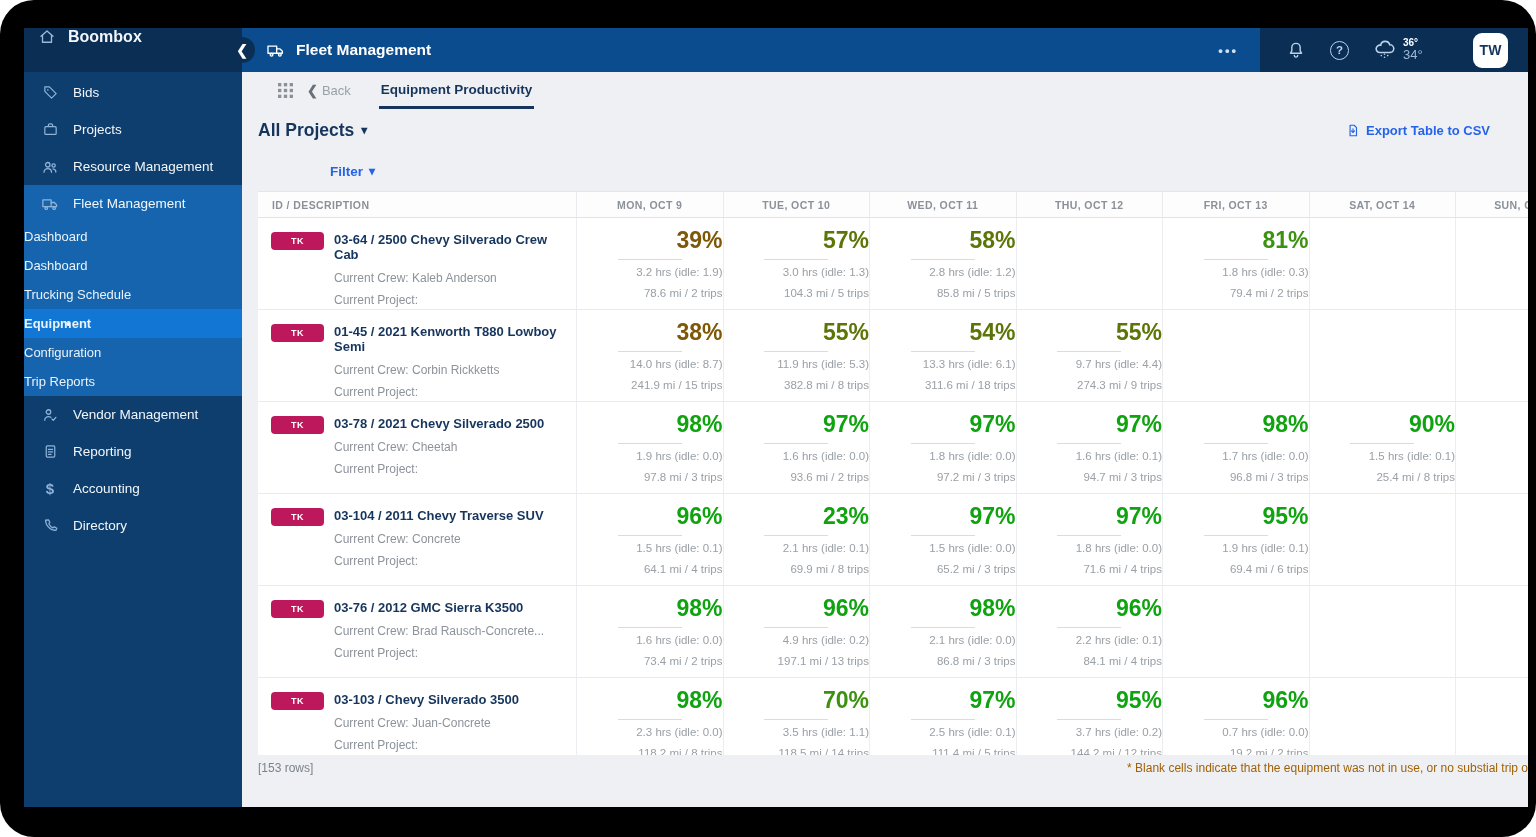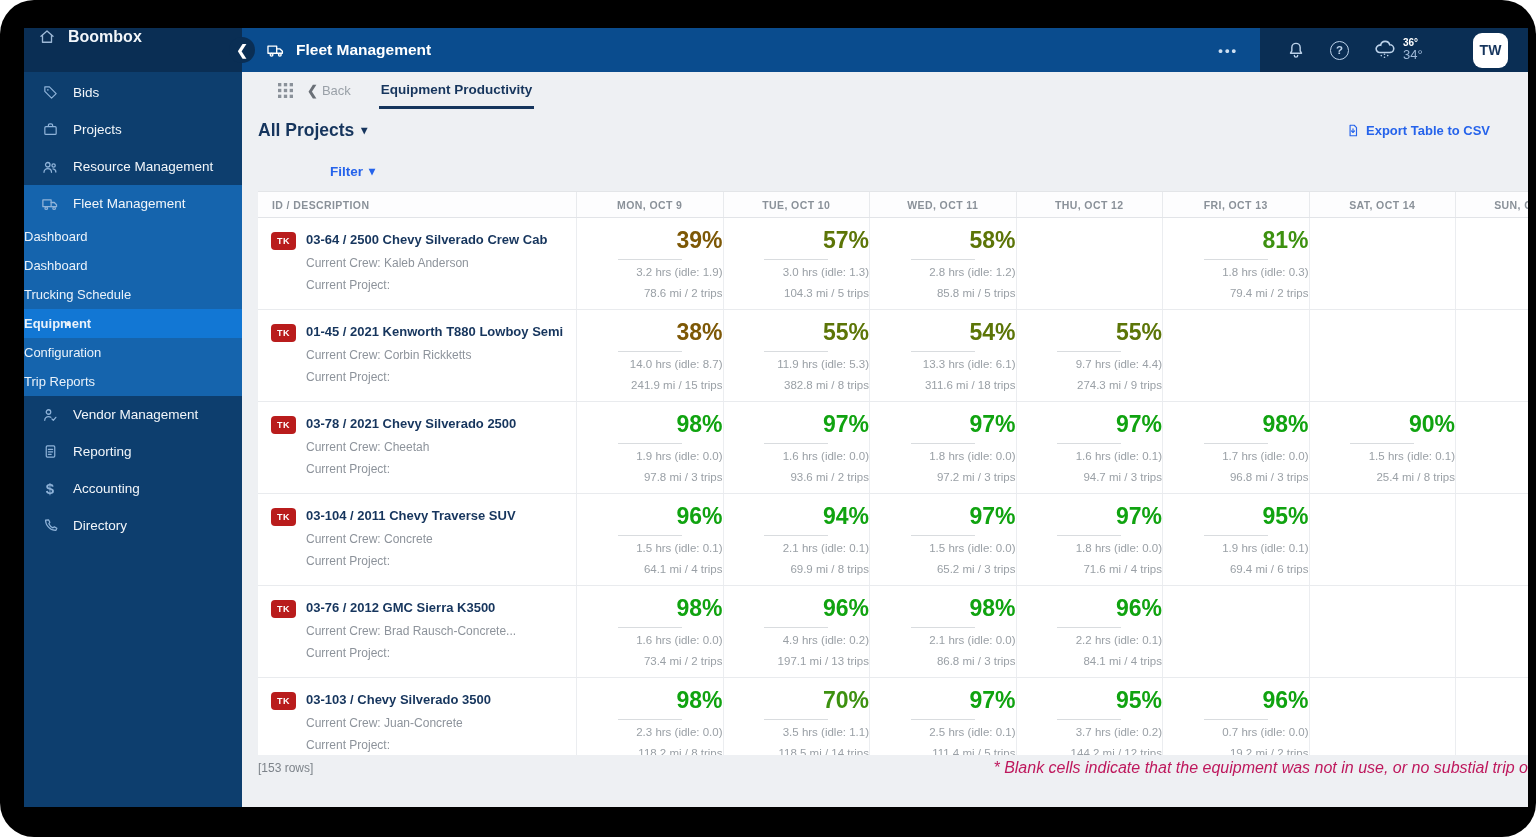--- a/index.html
+++ b/index.html
@@ -56,33 +56,33 @@
 
   
   .table-wrap { margin-left: 16px; background: #fff; border-top: 1px solid #E3E5E8; overflow: hidden; flex: 0 0 564px; height: 564px; }
   .table-inner { min-width: 1344px; }
   .t-header { display: flex; height: 26px; align-items: center; border-bottom: 1px solid #E2E4E8; background: #FDFDFE; }
   .th-id { width: 318px; flex: 0 0 318px; padding-left: 14px; font-size: 10.5px; letter-spacing: 0.4px; color: #8A9199; font-weight: bold; }
   .th-day { width: 146.5px; flex: 0 0 146.5px; text-align: center; font-size: 10.5px; letter-spacing: 0.4px; color: #8A9199; font-weight: bold; border-left: 1px solid #E8EAED; height: 100%; display: flex; align-items: center; justify-content: center; }
   .t-body { }
   .t-row { display: flex; height: 92px; border-bottom: 1px solid #E9EBEE; cursor: pointer; }
   .td-id { width: 318px; flex: 0 0 318px; padding: 14px 8px 0 13px; display: flex; gap: 10px; align-items: flex-start; }
-  .tk-badge { background: #b91c1c; color: #fff; font-size: 9px; font-weight: bold; letter-spacing: 0.5px; border-radius: 4px; padding: 4px 6px; margin-top: 0px; }
+  .tk-badge { background: #be185d; color: #fff; font-size: 9px; font-weight: bold; letter-spacing: 0.5px; border-radius: 4px; padding: 4px 20px; margin-top: 0px; }
   .id-text { }
   .id-title { font-size: 13px; font-weight: bold; color: #16355D; margin-bottom: 9px; }
   .id-crew, .id-project { font-size: 12px; color: #8D939B; margin-bottom: 8px; }
   .t-cell { width: 146.5px; flex: 0 0 146.5px; border-left: 1px solid #EBEDF0; text-align: right; padding-top: 9px; }
   .pct { font-size: 23px; font-weight: bold; }
   .pct-divider { width: 64px; height: 1px; background: #D9DCDF; margin: 5px auto 6px; }
   .cell-hrs, .cell-mi { font-size: 11.5px; color: #9AA0A6; }
   .cell-mi { margin-top: 9px; }
 
   .footer-row { height: 26px; display: flex; align-items: center; padding-left: 16px; flex: 0 0 26px; }
   .row-count { font-size: 12px; color: #7D838A; }
-  .footnote { margin-left: auto; font-size: 16px; font-style: italic; color: #be185d; white-space: nowrap; }
+  .footnote { margin-left: auto; font-size: 12px; color: #a16207; white-space: nowrap; }
 </style>
 </head>
 <body>
 
 <div class="frame">
 
   <aside class="sidebar">
     <div class="sb-header">
       <span class="sb-icon">
         <svg class="ic" width="18" height="18" viewBox="0 0 24 24" fill="none" stroke="currentColor" stroke-width="1.8" stroke-linecap="round" stroke-linejoin="round">
@@ -422,21 +422,21 @@
                     <div class="id-project">Current Project:</div>
                   </div>
                 </div>
                 <div class="t-cell">
                   <div class="pct" style="color: rgb(16, 163, 16);">96%</div>
                   <div class="pct-divider"></div>
                   <div class="cell-hrs">1.5 hrs (idle: 0.1)</div>
                   <div class="cell-mi">64.1 mi / 4 trips</div>
                 </div>
                 <div class="t-cell">
-                  <div class="pct" style="color: rgb(16, 163, 16);">94%</div>
+                  <div class="pct" style="color: rgb(16, 163, 16);">23%</div>
                   <div class="pct-divider"></div>
                   <div class="cell-hrs">2.1 hrs (idle: 0.1)</div>
                   <div class="cell-mi">69.9 mi / 8 trips</div>
                 </div>
                 <div class="t-cell">
                   <div class="pct" style="color: rgb(16, 163, 16);">97%</div>
                   <div class="pct-divider"></div>
                   <div class="cell-hrs">1.5 hrs (idle: 0.0)</div>
                   <div class="cell-mi">65.2 mi / 3 trips</div>
                 </div>

